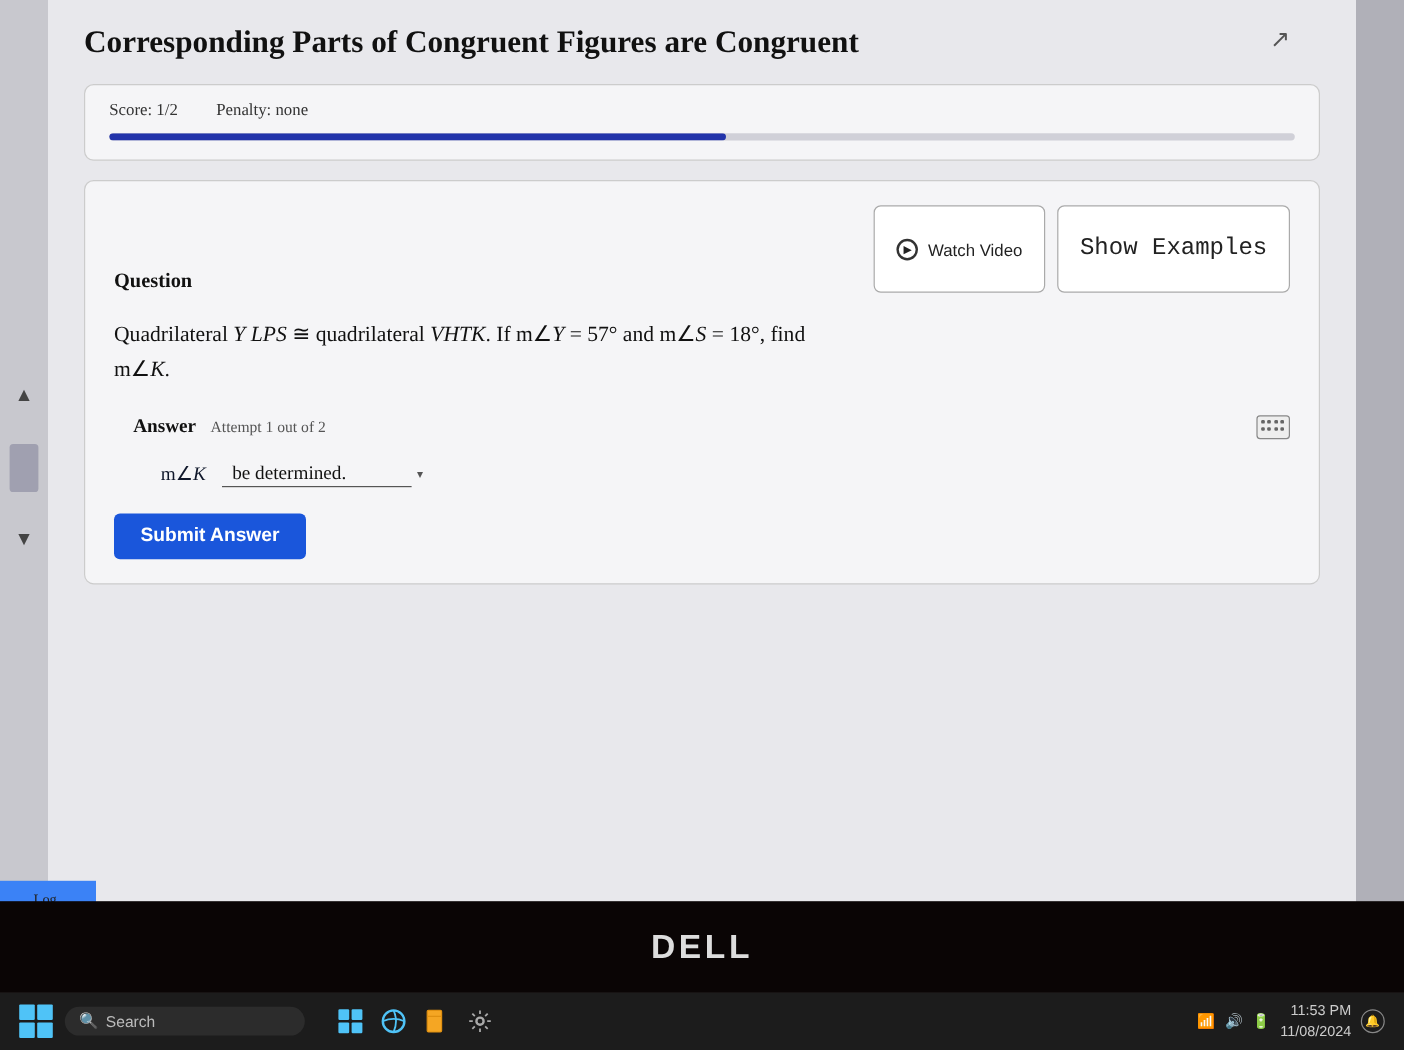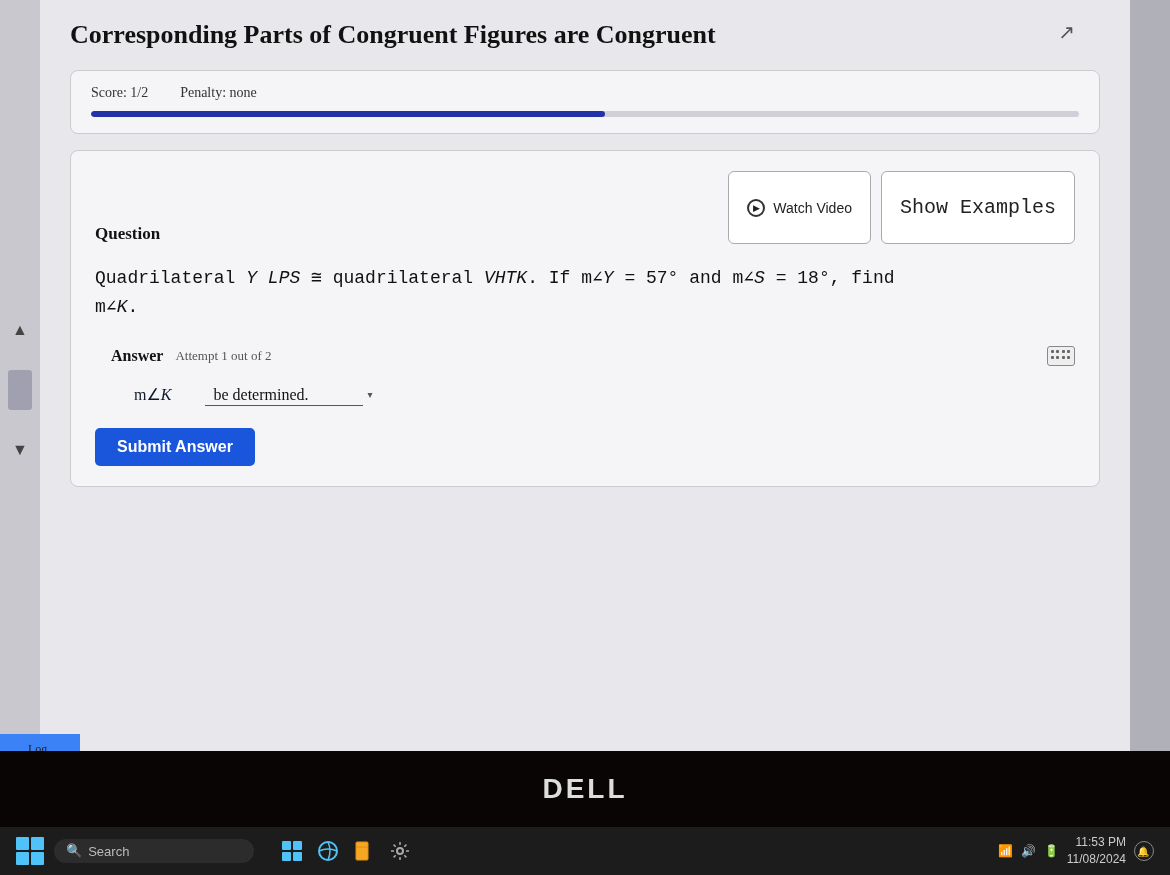--- a/index.html
+++ b/index.html
@@ -128,21 +128,21 @@
       cursor: pointer;
       font-family: Liberation Mono, monospace;
     }
 
     
     .question-text {
       font-size: 18px;
       color: #111;
       line-height: 1.6;
       margin-bottom: 24px;
-      font-family: Liberation Mono, monospace;
+      font-family: Liberation Serif, serif;
     }
 
     
     .answer-section {
       margin-top: 10px;
     }
 
     .answer-header {
       display: flex;
       align-items: center;
@@ -215,21 +215,20 @@
       appearance: none;
       -webkit-appearance: none;
       cursor: pointer;
       font-family: 'Georgia', serif;
     }
 
     .dropdown-wrapper {
       position: relative;
       display: inline-flex;
       align-items: center;
-      margin-left: 20px;
     }
 
     .dropdown-chevron {
       font-size: 10px;
       color: #555;
       margin-left: 4px;
       pointer-events: none;
     }
 
     .answer-value {

